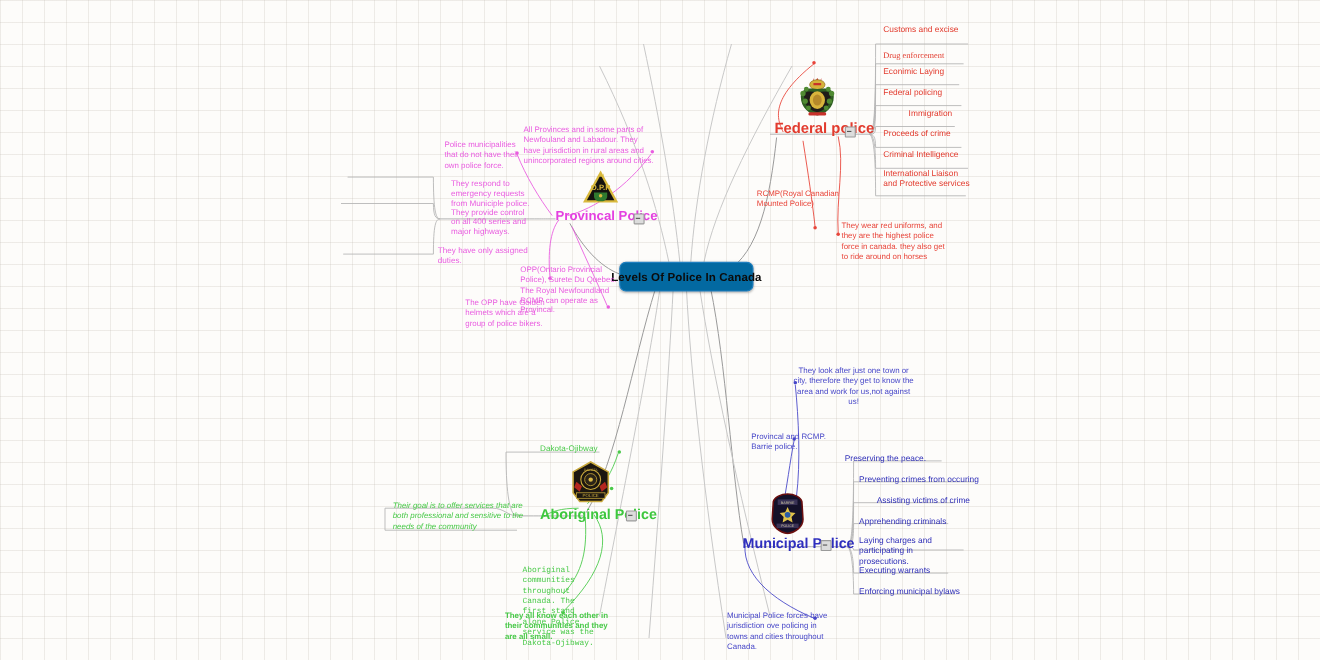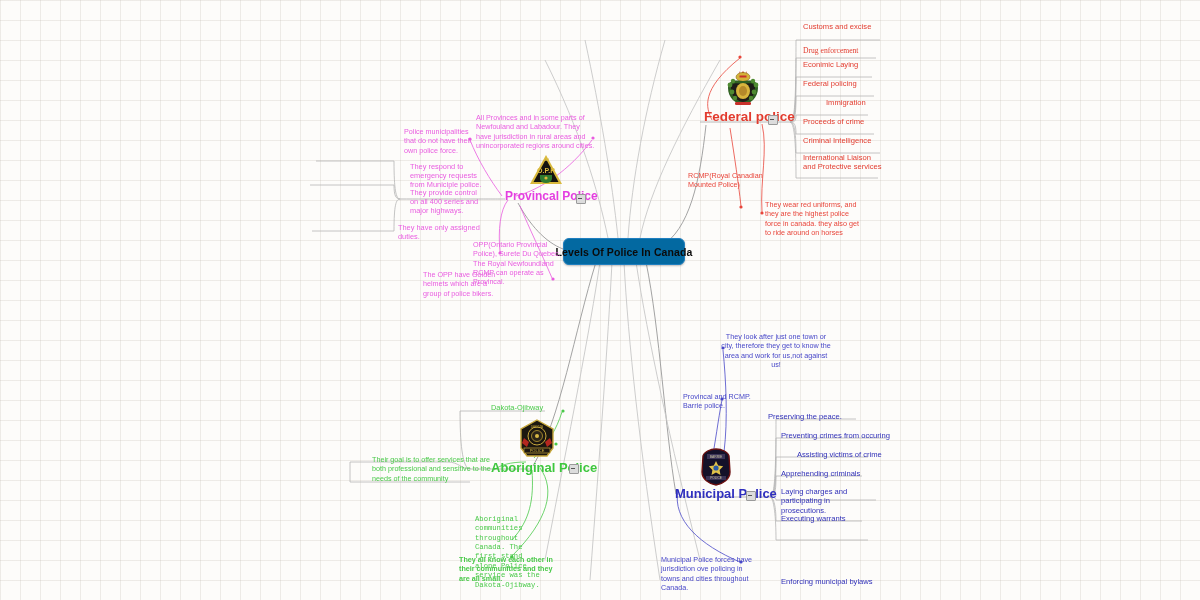--- a/index.html
+++ b/index.html
@@ -260,21 +260,21 @@
     <span>Municipal Police</span>
   </div>
   <div class="toggle" style="left:746px;top:491px;"></div>
 
   <div class="label mun-item" style="left:739px;top:412px;margin-left:29px;">Preserving the peace.</div>
   <div class="label mun-item" style="left:781px;top:431px;">Preventing crimes from occuring</div>
   <div class="label mun-item" style="left:781px;top:450px;margin-left:16px;">Assisting victims of crime</div>
   <div class="label mun-item" style="left:781px;top:469px;">Apprehending criminals</div>
   <div class="label mun-item" style="left:781px;top:487px;width:92px;white-space:normal;">Laying charges and participating in prosecutions.</div>
   <div class="label mun-item" style="left:781px;top:514px;">Executing warrants</div>
-  <div class="label mun-item" style="left:781px;top:533px;margin-top:44px;">Enforcing municipal bylaws</div>
+  <div class="label mun-item" style="left:781px;top:533px;">Enforcing municipal bylaws</div>
 
   <div class="note n-blue" style="left:721px;top:332px;width:110px;text-align:center;">They look after just one town or city, therefore they get to know the area and work for us,not against us!</div>
   <div class="note n-blue" style="left:683px;top:392px;width:82px;">Provincal and RCMP. Barrie police.</div>
   <div class="note n-blue" style="left:661px;top:555px;width:102px;">Municipal Police forces have jurisdiction ove policing in towns and cities throughout Canada.</div>
 
   <div class="badge abor">
     <svg viewBox="0 0 42 42" width="42" height="42">
       <path d="M21 2 L37 11 L37 30 L31 38 H11 L5 30 L5 11 Z" fill="#1c1710" stroke="#c8a83c" stroke-width="1.4"></path>
       <circle cx="21" cy="18" r="9" fill="none" stroke="#c8a83c" stroke-width="1"></circle>
       <circle cx="21" cy="18" r="5.5" fill="#2b2418" stroke="#b99a33" stroke-width="0.8"></circle>
@@ -286,17 +286,17 @@
       <text x="21" y="34" font-family="Liberation Sans, sans-serif" font-size="4" fill="#d4b441" text-anchor="middle">POLICE</text>
     </svg>
   </div>
   <div class="node branch-title t-aboriginal">
     <span>Aboriginal Police</span>
   </div>
   <div class="toggle" style="left:569px;top:464px;"></div>
 
   <div class="label" style="left:491px;top:403px;font-size:7.4px;color:#49c949;">Dakota-Ojibway</div>
 
-  <div class="note n-green" style="left:372px;top:455px;width:122px;">Their goal is to offer services that are both professional and sensitive to the needs of the community</div>
+  <div class="note n-green" style="left:357px;top:455px;width:122px;font-style:italic;">Their goal is to offer services that are both professional and sensitive to the needs of the community</div>
   <div class="note n-green" style="left:475px;top:515px;width:72px;font-family:Liberation Mono, monospace;">Aboriginal communities throughout Canada. The first stand alone Police service was the Dakota-Ojibway.</div>
   <div class="note n-green" style="left:459px;top:555px;width:94px;font-weight:bold;">They all know each other in their communities and they are all small.</div>
 
 </div>
 
 </body></html>

